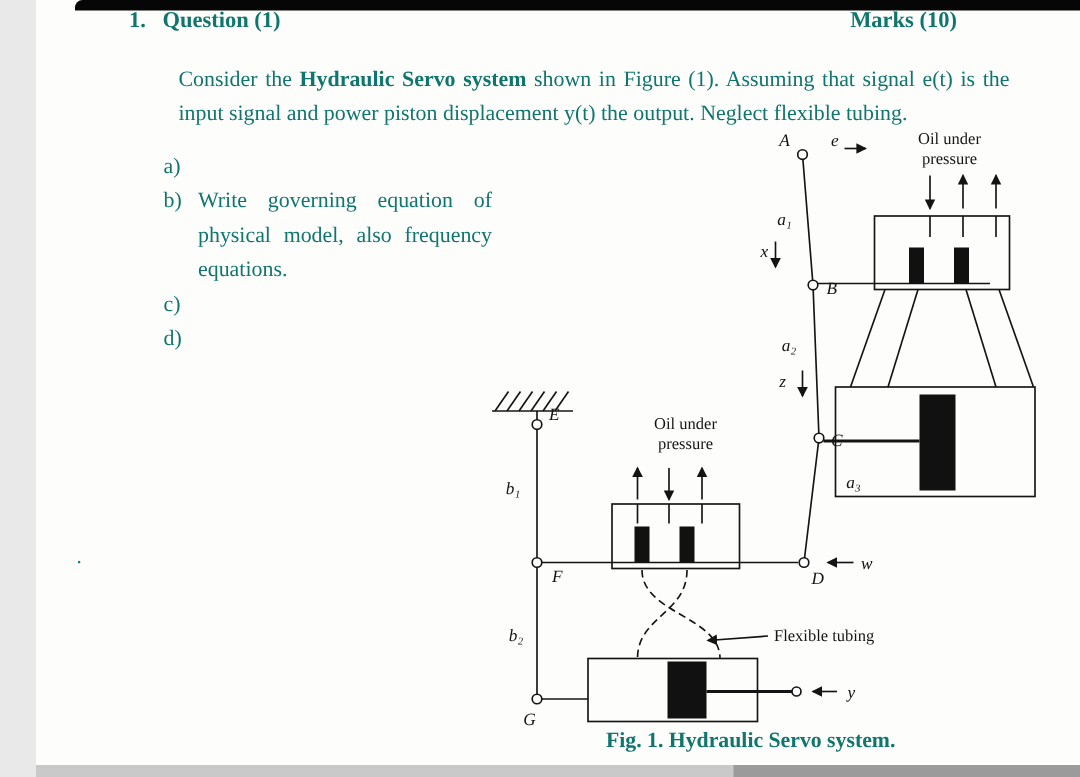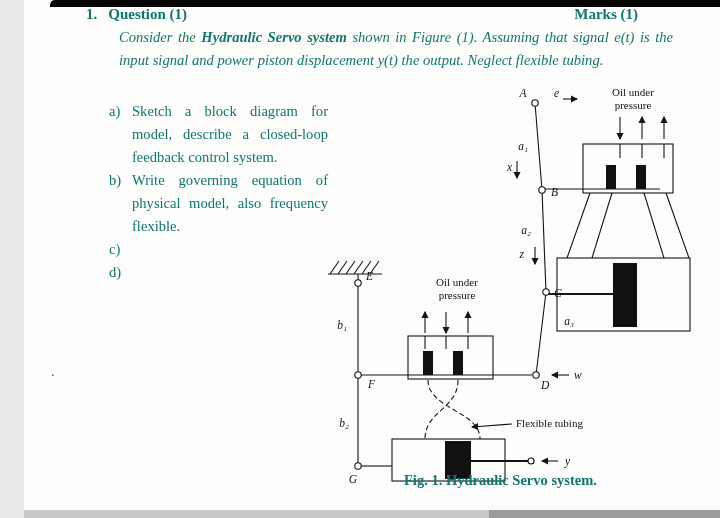--- a/index.html
+++ b/index.html
@@ -4,27 +4,27 @@
 <style>
   html,body{margin:0;padding:0;background:#e9e9e9;}
   .page{position:relative;width:720px;height:518px;background:#fdfdfb;overflow:hidden;
         font-family:"Liberation Serif",serif;color:#0f766e;margin-left:24px;}
   .top-bar{position:absolute;top:0;left:26px;right:0;height:7px;background:#060606;border-top-left-radius:5px;}
   .bottom-strip{position:absolute;bottom:0;left:0;right:0;height:8px;background:#cscsc;background:#c9c9c9;}
   .bottom-strip .dark{position:absolute;right:0;top:0;height:100%;width:255px;background:#9b9b9b;}
   .header{position:absolute;top:6px;left:62px;right:106px;display:flex;justify-content:space-between;
           font-size:15px;font-weight:bold;}
   .q-num{margin-right:11px;}
-  .intro{position:absolute;top:26px;left:95px;width:554px;font-size:14.6px;line-height:23px;text-align:justify;font-style:italic;}
+  .intro{position:absolute;top:42px;left:95px;width:554px;font-size:14.6px;line-height:23px;text-align:justify;}
   .items{position:absolute;top:100px;left:85px;width:219px;font-size:14.6px;line-height:23px;}
   .item{display:flex;}
   .item-label{flex:0 0 23px;}
   .item-text{flex:1;text-align:justify;}
   .fig{position:absolute;left:296px;top:84px;}
-  .caption{position:absolute;left:380px;top:472px;font-size:14.5px;font-weight:bold;}
+  .caption{position:absolute;left:380px;top:486px;font-size:14.5px;font-weight:bold;}
   .stray{position:absolute;left:27px;top:364px;font-size:14px;}
   svg text{font-family:"Liberation Serif",serif;font-size:11.5px;fill:#141414;}
   svg .it{font-style:italic;}
   svg .sm{font-size:11px;}
   .st{stroke:#141414;stroke-width:1.1;fill:none;}
   .pv{fill:#ffffff;stroke:#141414;stroke-width:1.1;}
   .land{fill:#111111;stroke:none;}
   .blk{fill:#111111;stroke:none;}
   .dash{stroke:#141414;stroke-width:1.1;fill:none;stroke-dasharray:5 3;}
   .rod{stroke:#141414;stroke-width:2;fill:none;}
@@ -33,35 +33,34 @@
 <body>
 
 <div class="page">
 
   <div class="top-bar"></div>
 
   <div class="header">
     <div>
       <span class="q-num">1.</span><span>Question (1)</span>
     </div>
-    <div>Marks (1)</div>
+    <div>Marks (10)</div>
   </div>
 
   <div class="intro">
     <span>Consider the </span><b>Hydraulic Servo system</b><span> shown in Figure (1). Assuming that signal e(t) is the input signal and power piston displacement y(t) the output. Neglect flexible tubing.</span>
   </div>
 
   <div class="items">
     <div class="item">
       <span class="item-label">a)</span>
-      <span class="item-text">Sketch a block diagram for model, describe a closed-loop feedback control system.</span>
     </div>
     <div class="item">
       <span class="item-label">b)</span>
-      <span class="item-text">Write governing equation of physical model, also frequency flexible.</span>
+      <span class="item-text">Write governing equation of physical model, also frequency equations.</span>
     </div>
     <div class="item">
       <span class="item-label">c)</span>
     </div>
     <div class="item">
       <span class="item-label">d)</span>
     </div>
   </div>
 
   <div class="stray">.</div>

